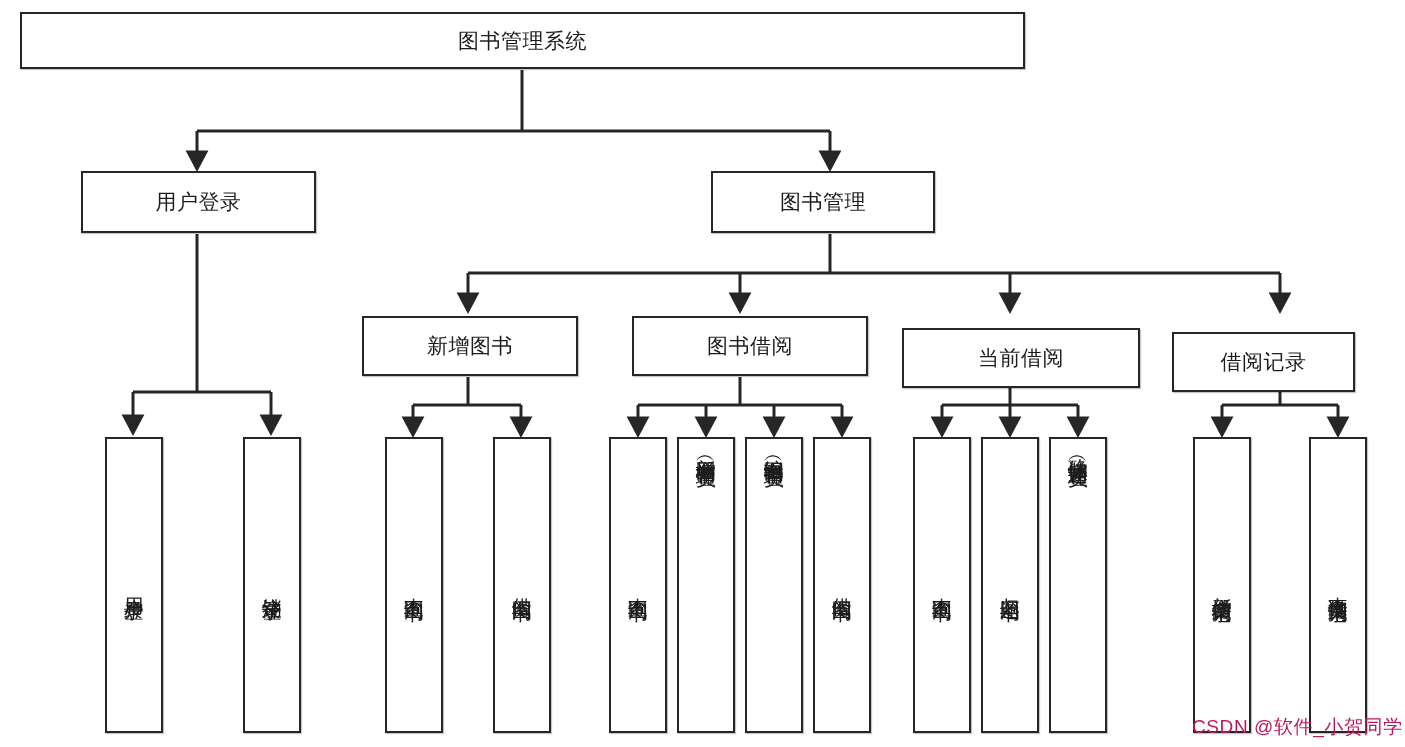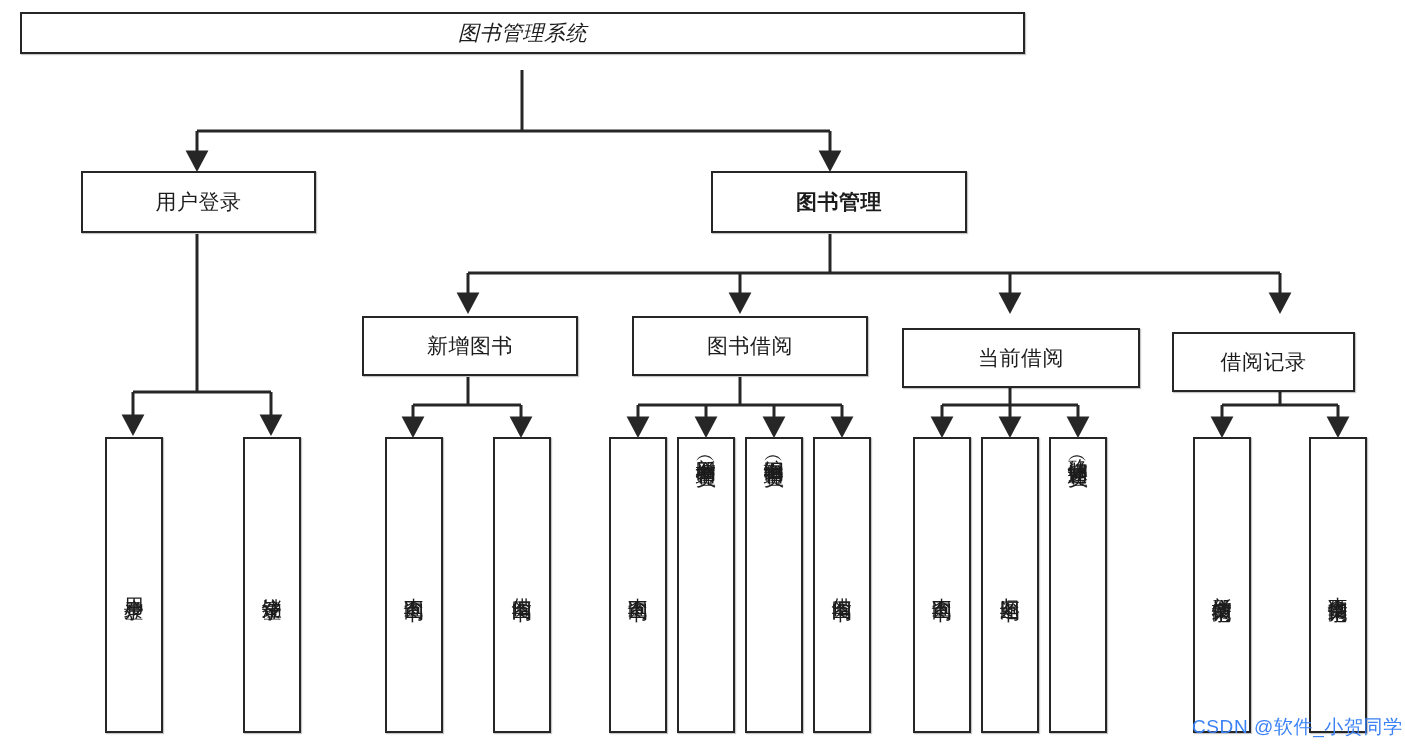--- a/index.html
+++ b/index.html
@@ -51,21 +51,21 @@
     letter-spacing: 1.5px;
     font-size: 20px;
   }
   .node.leaf.top .node-label {
     align-self: flex-start;
     margin-top: 4px;
   }
   .watermark {
     position: absolute;
     font-size: 19px;
-    color: #3b82f6;
+    color: #be185d;
     letter-spacing: 0.6px;
     white-space: nowrap;
   }
 </style>
 </head>
 <body>
 
 <div id="canvas">
 
   <svg class="edges" viewBox="0 0 1405 747">
@@ -111,28 +111,28 @@
       <path d="M1010,405 L1010,426" marker-end="url(#arrow)"></path>
       <path d="M1078,405 L1078,426" marker-end="url(#arrow)"></path>
 
       <path d="M1280,377 L1280,405"></path>
       <path d="M1222,405 L1338,405"></path>
       <path d="M1222,405 L1222,426" marker-end="url(#arrow)"></path>
       <path d="M1338,405 L1338,426" marker-end="url(#arrow)"></path>
     </g>
   </svg>
 
-  <div class="node" style="left:20px; top:12px; width:1005px; height:42px;font-style:italic;">
+  <div class="node" style="left:20px; top:12px; width:1005px; height:57px;">
     <span class="node-label">图书管理系统</span>
   </div>
 
   <div class="node" style="left:81px; top:171px; width:235px; height:62px;">
     <span class="node-label">用户登录</span>
   </div>
-  <div class="node" style="left:711px; top:171px; width:256px; height:62px;font-weight:bold;">
+  <div class="node" style="left:711px; top:171px; width:224px; height:62px;">
     <span class="node-label">图书管理</span>
   </div>
 
   <div class="node" style="left:362px; top:316px; width:216px; height:60px;">
     <span class="node-label">新增图书</span>
   </div>
   <div class="node" style="left:632px; top:316px; width:236px; height:60px;">
     <span class="node-label">图书借阅</span>
   </div>
   <div class="node" style="left:902px; top:328px; width:238px; height:60px;">

